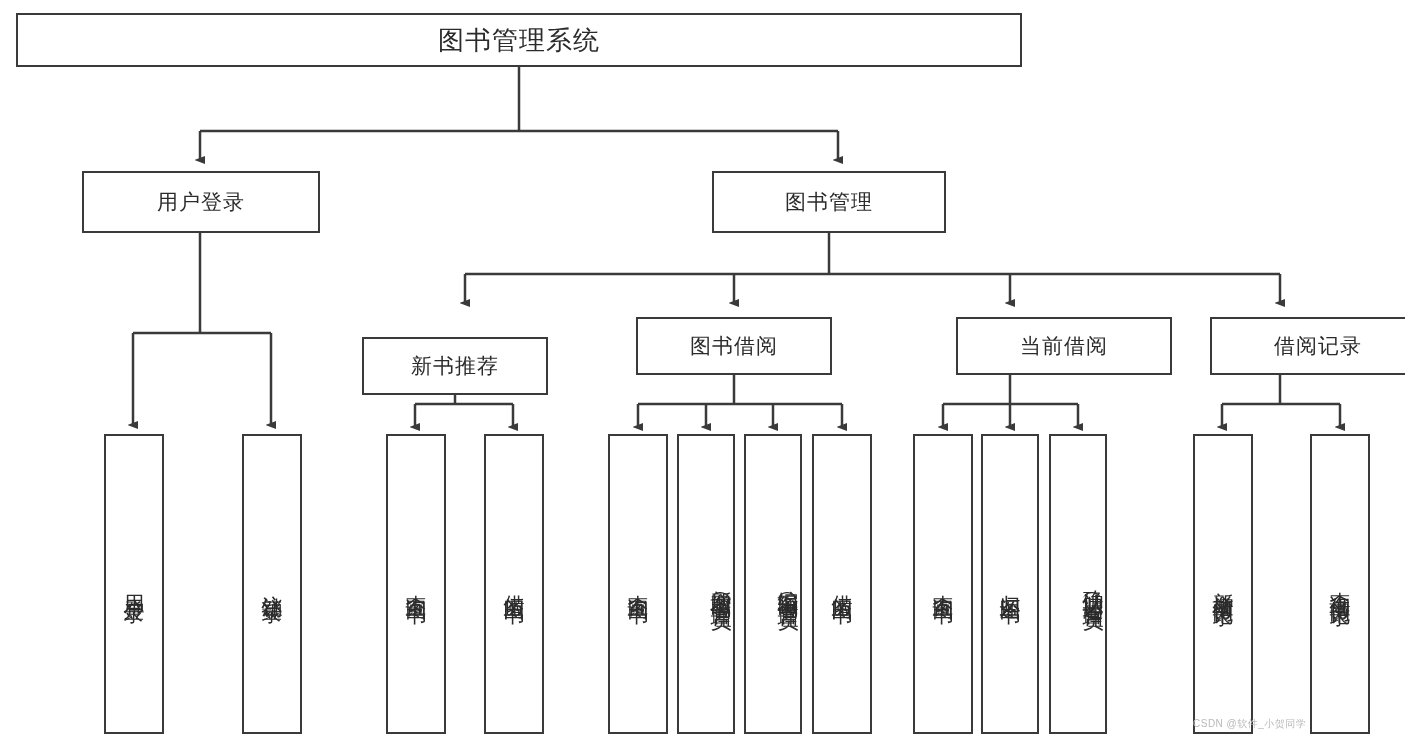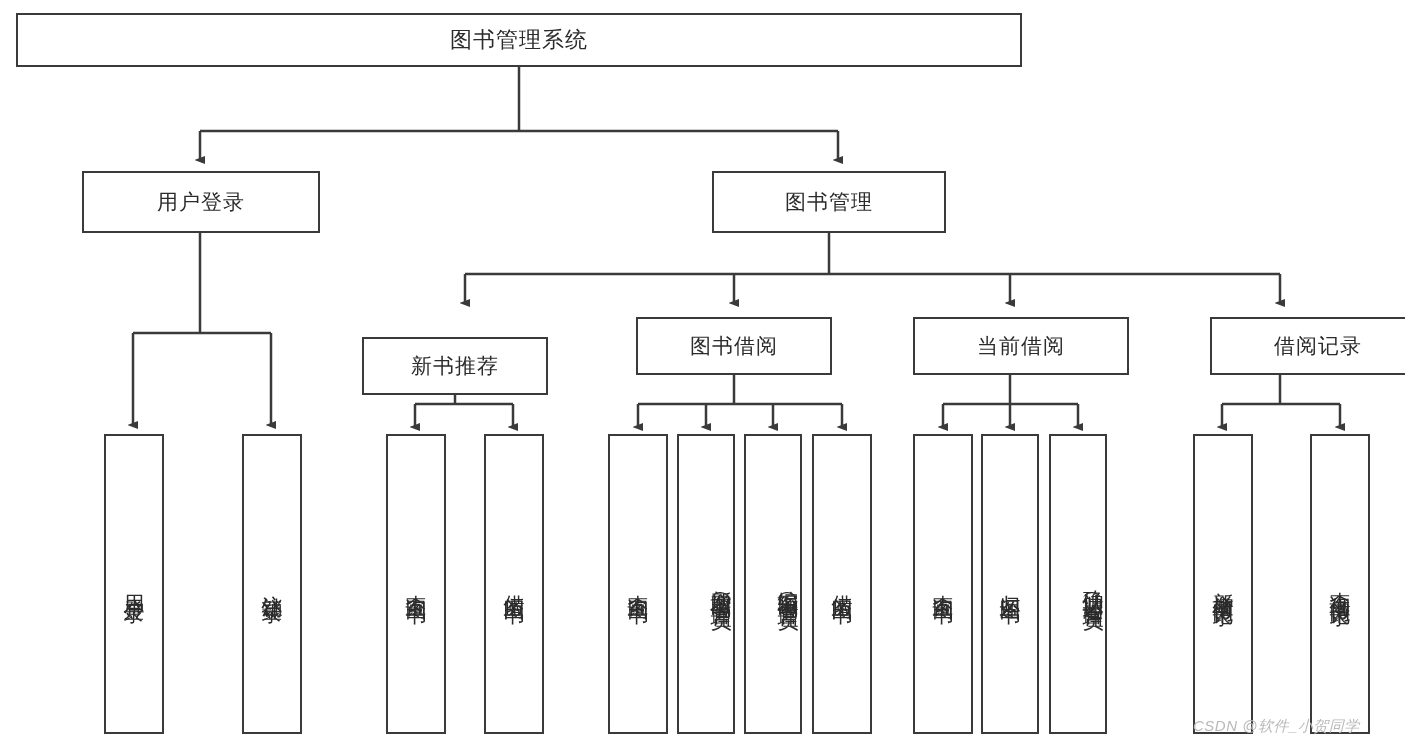--- a/index.html
+++ b/index.html
@@ -36,45 +36,44 @@
     justify-content: center;
     text-align: center;
     color: #2b2b2b;
   }
   .node-h {
     font-size: 21px;
     letter-spacing: 1px;
     line-height: 1.2;
   }
   .node-root {
-    font-size: 22px;
+    font-size: 26px;
     letter-spacing: 1px;
   }
   .node-v {
     writing-mode: vertical-rl;
     text-orientation: upright;
     font-size: 21px;
     letter-spacing: 3px;
     align-items: flex-start;
     justify-content: center;
     padding-top: 4px;
     line-height: 1.15;
   }
   .node-v.mid {
     align-items: center;
     padding-top: 0;
   }
   .watermark {
     position: absolute;
-    font-size: 15px;
+    font-size: 10px;
     color: #b9b9b9;
     letter-spacing: 0.5px;
     white-space: nowrap;
     user-select: none;
-    font-style: italic;
   }
 </style>
 </head>
 <body>
 
 <div id="canvas">
 
   <svg class="edges" viewBox="0 0 1405 747">
     <defs>
       <marker id="arrow" markerWidth="10" markerHeight="10" refX="4" refY="5" orient="auto" markerUnits="userSpaceOnUse">
@@ -135,21 +134,21 @@
   <div class="node node-h" style="left:712px; top:171px; width:234px; height:62px;">
     <span>图书管理</span>
   </div>
 
   <div class="node node-h" style="left:362px; top:317px; width:186px; height:58px;margin-top:20px;">
     <span>新书推荐</span>
   </div>
   <div class="node node-h" style="left:636px; top:317px; width:196px; height:58px;">
     <span>图书借阅</span>
   </div>
-  <div class="node node-h" style="left:913px; top:317px; width:216px; height:58px;">
+  <div class="node node-h" style="left:956px; top:317px; width:216px; height:58px;">
     <span>当前借阅</span>
   </div>
   <div class="node node-h" style="left:1172px; top:317px; width:216px; height:58px;margin-left:38px;">
     <span>借阅记录</span>
   </div>
 
   <div class="node node-v mid" style="left:104px; top:434px; width:60px; height:300px;">
     <span>用户登录</span>
   </div>
   <div class="node node-v mid" style="left:242px; top:434px; width:60px; height:300px;">

